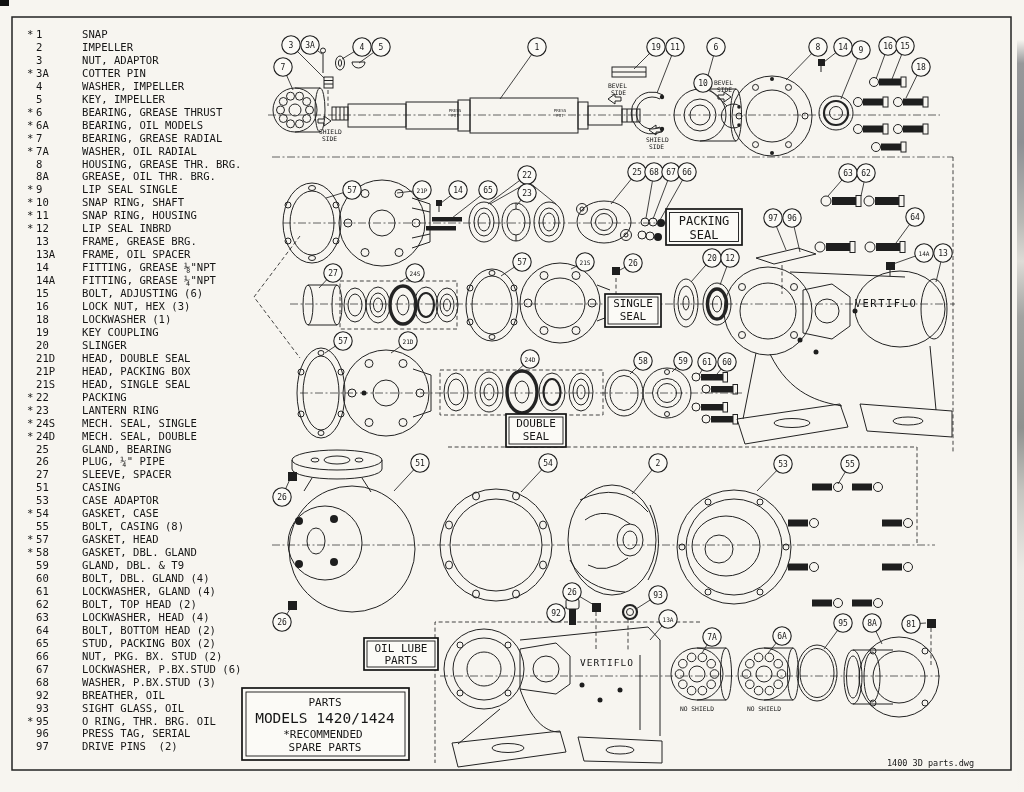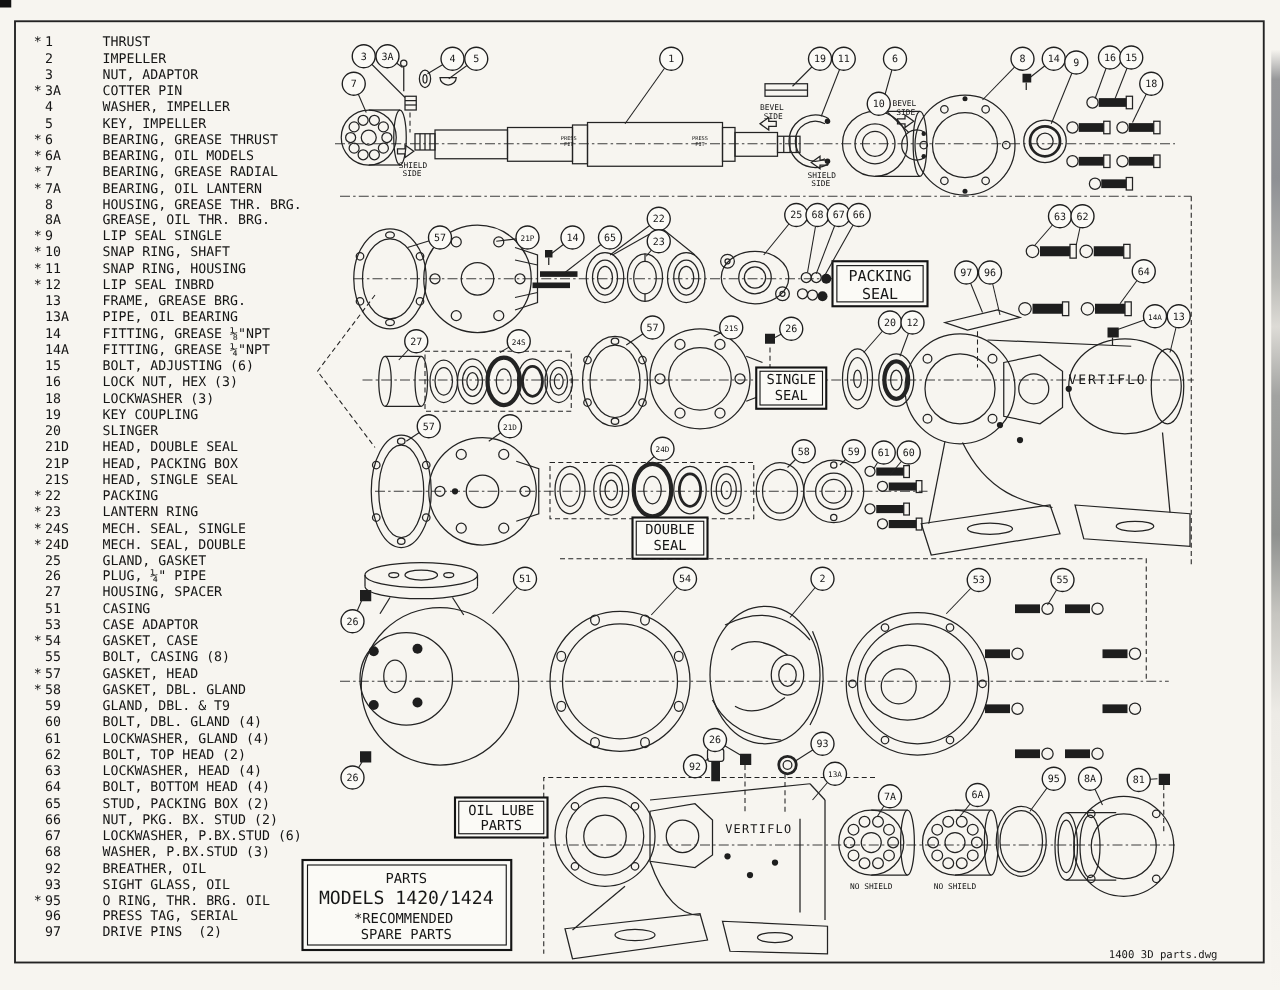--- a/index.html
+++ b/index.html
@@ -836,67 +836,67 @@
         <circle cx="843" cy="623" r="9.2" class="co"></circle>
         <text x="843" y="625.7" class="cot">95</text>
         <circle cx="872" cy="623" r="9.2" class="co"></circle>
         <text x="872" y="625.7" class="cot">8A</text>
         <circle cx="911" cy="624" r="9.2" class="co"></circle>
         <text x="911" y="626.7" class="cot">81</text>
       </g>
   </svg>
 
   <div id="parts-list">
-      <div class="plrow"><span class="st">*</span><span class="rf">1</span><span class="nm">THRUST</span></div>
+      <div class="plrow"><span class="st">*</span><span class="rf">1</span><span class="nm">SNAP</span></div>
       <div class="plrow"><span class="st"> </span><span class="rf">2</span><span class="nm">IMPELLER</span></div>
       <div class="plrow"><span class="st"> </span><span class="rf">3</span><span class="nm">NUT, ADAPTOR</span></div>
       <div class="plrow"><span class="st">*</span><span class="rf">3A</span><span class="nm">COTTER PIN</span></div>
       <div class="plrow"><span class="st"> </span><span class="rf">4</span><span class="nm">WASHER, IMPELLER</span></div>
       <div class="plrow"><span class="st"> </span><span class="rf">5</span><span class="nm">KEY, IMPELLER</span></div>
       <div class="plrow"><span class="st">*</span><span class="rf">6</span><span class="nm">BEARING, GREASE THRUST</span></div>
       <div class="plrow"><span class="st">*</span><span class="rf">6A</span><span class="nm">BEARING, OIL MODELS</span></div>
       <div class="plrow"><span class="st">*</span><span class="rf">7</span><span class="nm">BEARING, GREASE RADIAL</span></div>
-      <div class="plrow"><span class="st">*</span><span class="rf">7A</span><span class="nm">BEARING, OIL LANTERN</span></div>
+      <div class="plrow"><span class="st">*</span><span class="rf">7A</span><span class="nm">WASHER, OIL RADIAL</span></div>
       <div class="plrow"><span class="st"> </span><span class="rf">8</span><span class="nm">HOUSING, GREASE THR. BRG.</span></div>
       <div class="plrow"><span class="st"> </span><span class="rf">8A</span><span class="nm">GREASE, OIL THR. BRG.</span></div>
       <div class="plrow"><span class="st">*</span><span class="rf">9</span><span class="nm">LIP SEAL SINGLE</span></div>
       <div class="plrow"><span class="st">*</span><span class="rf">10</span><span class="nm">SNAP RING, SHAFT</span></div>
       <div class="plrow"><span class="st">*</span><span class="rf">11</span><span class="nm">SNAP RING, HOUSING</span></div>
       <div class="plrow"><span class="st">*</span><span class="rf">12</span><span class="nm">LIP SEAL INBRD</span></div>
       <div class="plrow"><span class="st"> </span><span class="rf">13</span><span class="nm">FRAME, GREASE BRG.</span></div>
-      <div class="plrow"><span class="st"> </span><span class="rf">13A</span><span class="nm">PIPE, OIL BEARING</span></div>
+      <div class="plrow"><span class="st"> </span><span class="rf">13A</span><span class="nm">FRAME, OIL SPACER</span></div>
       <div class="plrow"><span class="st"> </span><span class="rf">14</span><span class="nm">FITTING, GREASE ⅛"NPT</span></div>
       <div class="plrow"><span class="st"> </span><span class="rf">14A</span><span class="nm">FITTING, GREASE ¼"NPT</span></div>
       <div class="plrow"><span class="st"> </span><span class="rf">15</span><span class="nm">BOLT, ADJUSTING (6)</span></div>
       <div class="plrow"><span class="st"> </span><span class="rf">16</span><span class="nm">LOCK NUT, HEX (3)</span></div>
-      <div class="plrow"><span class="st"> </span><span class="rf">18</span><span class="nm">LOCKWASHER (3)</span></div>
+      <div class="plrow"><span class="st"> </span><span class="rf">18</span><span class="nm">LOCKWASHER (1)</span></div>
       <div class="plrow"><span class="st"> </span><span class="rf">19</span><span class="nm">KEY COUPLING</span></div>
       <div class="plrow"><span class="st"> </span><span class="rf">20</span><span class="nm">SLINGER</span></div>
       <div class="plrow"><span class="st"> </span><span class="rf">21D</span><span class="nm">HEAD, DOUBLE SEAL</span></div>
       <div class="plrow"><span class="st"> </span><span class="rf">21P</span><span class="nm">HEAD, PACKING BOX</span></div>
       <div class="plrow"><span class="st"> </span><span class="rf">21S</span><span class="nm">HEAD, SINGLE SEAL</span></div>
       <div class="plrow"><span class="st">*</span><span class="rf">22</span><span class="nm">PACKING</span></div>
       <div class="plrow"><span class="st">*</span><span class="rf">23</span><span class="nm">LANTERN RING</span></div>
       <div class="plrow"><span class="st">*</span><span class="rf">24S</span><span class="nm">MECH. SEAL, SINGLE</span></div>
       <div class="plrow"><span class="st">*</span><span class="rf">24D</span><span class="nm">MECH. SEAL, DOUBLE</span></div>
-      <div class="plrow"><span class="st"> </span><span class="rf">25</span><span class="nm">GLAND, GASKET</span></div>
+      <div class="plrow"><span class="st"> </span><span class="rf">25</span><span class="nm">GLAND, BEARING</span></div>
       <div class="plrow"><span class="st"> </span><span class="rf">26</span><span class="nm">PLUG, ¼" PIPE</span></div>
-      <div class="plrow"><span class="st"> </span><span class="rf">27</span><span class="nm">HOUSING, SPACER</span></div>
+      <div class="plrow"><span class="st"> </span><span class="rf">27</span><span class="nm">SLEEVE, SPACER</span></div>
       <div class="plrow"><span class="st"> </span><span class="rf">51</span><span class="nm">CASING</span></div>
       <div class="plrow"><span class="st"> </span><span class="rf">53</span><span class="nm">CASE ADAPTOR</span></div>
       <div class="plrow"><span class="st">*</span><span class="rf">54</span><span class="nm">GASKET, CASE</span></div>
       <div class="plrow"><span class="st"> </span><span class="rf">55</span><span class="nm">BOLT, CASING (8)</span></div>
       <div class="plrow"><span class="st">*</span><span class="rf">57</span><span class="nm">GASKET, HEAD</span></div>
       <div class="plrow"><span class="st">*</span><span class="rf">58</span><span class="nm">GASKET, DBL. GLAND</span></div>
       <div class="plrow"><span class="st"> </span><span class="rf">59</span><span class="nm">GLAND, DBL. &amp; T9</span></div>
       <div class="plrow"><span class="st"> </span><span class="rf">60</span><span class="nm">BOLT, DBL. GLAND (4)</span></div>
       <div class="plrow"><span class="st"> </span><span class="rf">61</span><span class="nm">LOCKWASHER, GLAND (4)</span></div>
       <div class="plrow"><span class="st"> </span><span class="rf">62</span><span class="nm">BOLT, TOP HEAD (2)</span></div>
       <div class="plrow"><span class="st"> </span><span class="rf">63</span><span class="nm">LOCKWASHER, HEAD (4)</span></div>
-      <div class="plrow"><span class="st"> </span><span class="rf">64</span><span class="nm">BOLT, BOTTOM HEAD (4)</span></div>
+      <div class="plrow"><span class="st"> </span><span class="rf">64</span><span class="nm">BOLT, BOTTOM HEAD (2)</span></div>
       <div class="plrow"><span class="st"> </span><span class="rf">65</span><span class="nm">STUD, PACKING BOX (2)</span></div>
       <div class="plrow"><span class="st"> </span><span class="rf">66</span><span class="nm">NUT, PKG. BX. STUD (2)</span></div>
       <div class="plrow"><span class="st"> </span><span class="rf">67</span><span class="nm">LOCKWASHER, P.BX.STUD (6)</span></div>
       <div class="plrow"><span class="st"> </span><span class="rf">68</span><span class="nm">WASHER, P.BX.STUD (3)</span></div>
       <div class="plrow"><span class="st"> </span><span class="rf">92</span><span class="nm">BREATHER, OIL</span></div>
       <div class="plrow"><span class="st"> </span><span class="rf">93</span><span class="nm">SIGHT GLASS, OIL</span></div>
       <div class="plrow"><span class="st">*</span><span class="rf">95</span><span class="nm">O RING, THR. BRG. OIL</span></div>
       <div class="plrow"><span class="st"> </span><span class="rf">96</span><span class="nm">PRESS TAG, SERIAL</span></div>
       <div class="plrow"><span class="st"> </span><span class="rf">97</span><span class="nm">DRIVE PINS  (2)</span></div>
     </div>

